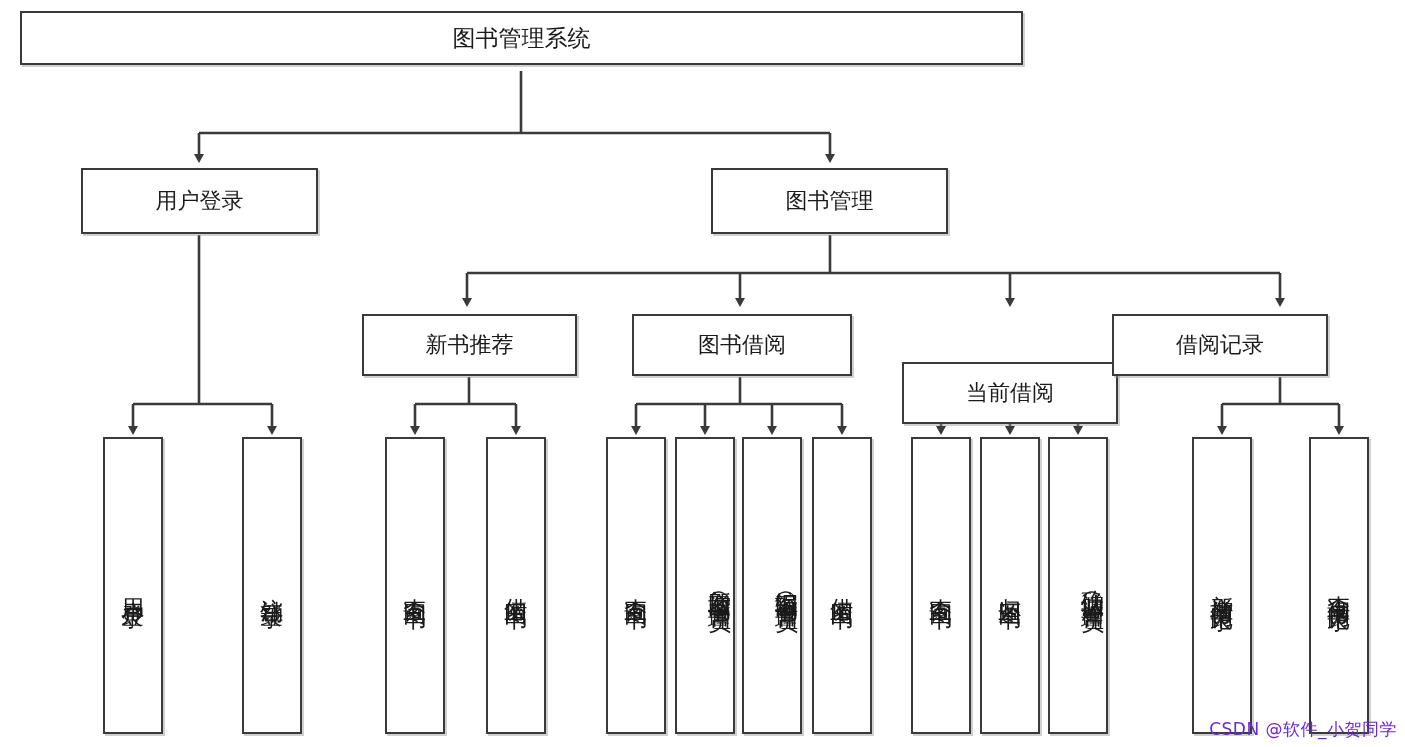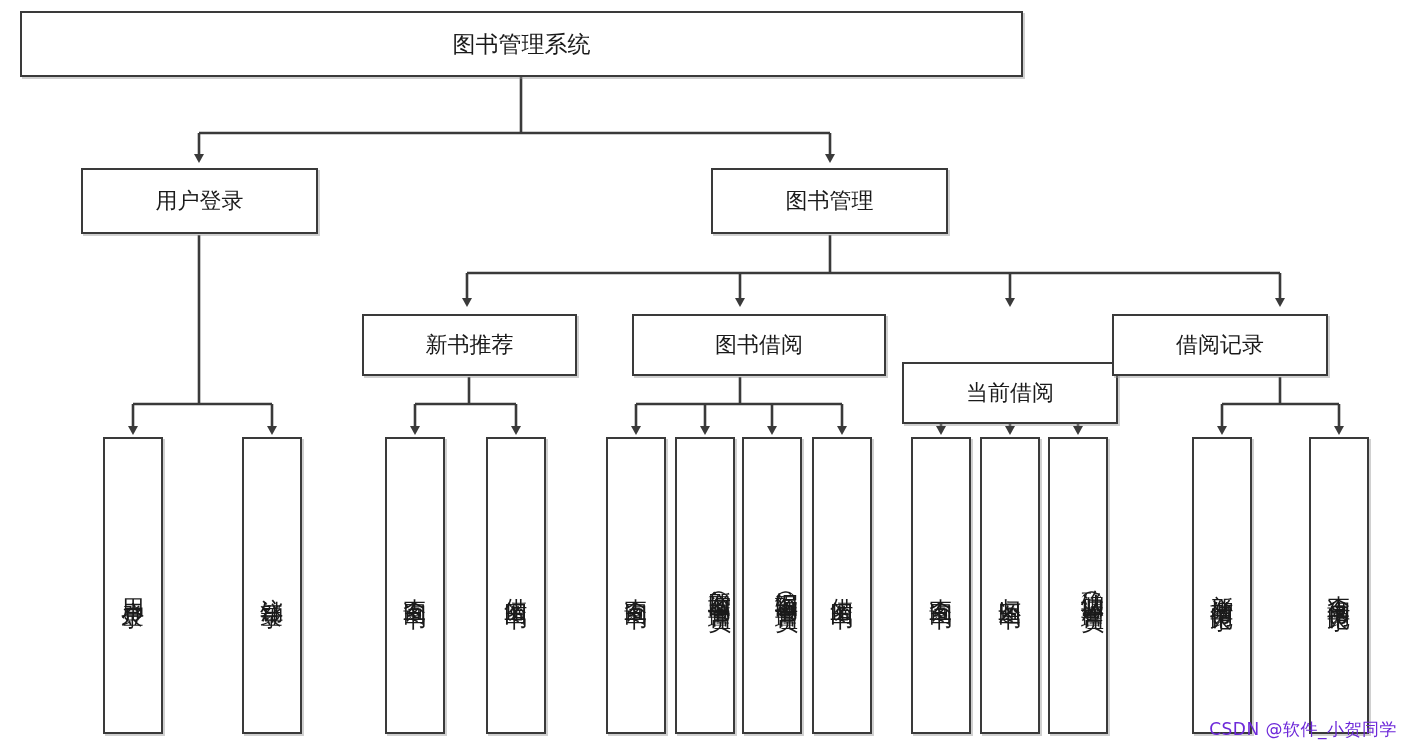--- a/index.html
+++ b/index.html
@@ -122,35 +122,35 @@
       <path d="M1010,404 L1010,428" marker-end="url(#arrow)"></path>
       <path d="M1078,404 L1078,428" marker-end="url(#arrow)"></path>
 
       <path d="M1280,377 L1280,404"></path>
       <path d="M1222,404 L1339,404"></path>
       <path d="M1222,404 L1222,428" marker-end="url(#arrow)"></path>
       <path d="M1339,404 L1339,428" marker-end="url(#arrow)"></path>
     </g>
   </svg>
 
-  <div class="node root" style="left:20px; top:11px; width:1003px; height:66px;">
+  <div class="node root" style="left:20px; top:11px; width:1003px; height:54px;">
     <span class="node-label">图书管理系统</span>
   </div>
 
   <div class="node lvl2" style="left:81px; top:168px; width:237px; height:66px;">
     <span class="node-label">用户登录</span>
   </div>
   <div class="node lvl2" style="left:711px; top:168px; width:237px; height:66px;">
     <span class="node-label">图书管理</span>
   </div>
 
   <div class="node lvl3" style="left:362px; top:314px; width:215px; height:62px;">
     <span class="node-label">新书推荐</span>
   </div>
-  <div class="node lvl3" style="left:632px; top:314px; width:254px; height:62px;">
+  <div class="node lvl3" style="left:632px; top:314px; width:220px; height:62px;">
     <span class="node-label">图书借阅</span>
   </div>
   <div class="node lvl3" style="left:902px; top:314px; width:216px; height:62px;margin-top:48px;">
     <span class="node-label">当前借阅</span>
   </div>
   <div class="node lvl3" style="left:1112px; top:314px; width:216px; height:62px;">
     <span class="node-label">借阅记录</span>
   </div>
 
   <div class="node leaf" style="left:103px; top:437px; width:60px; height:297px; align-items:center;">

